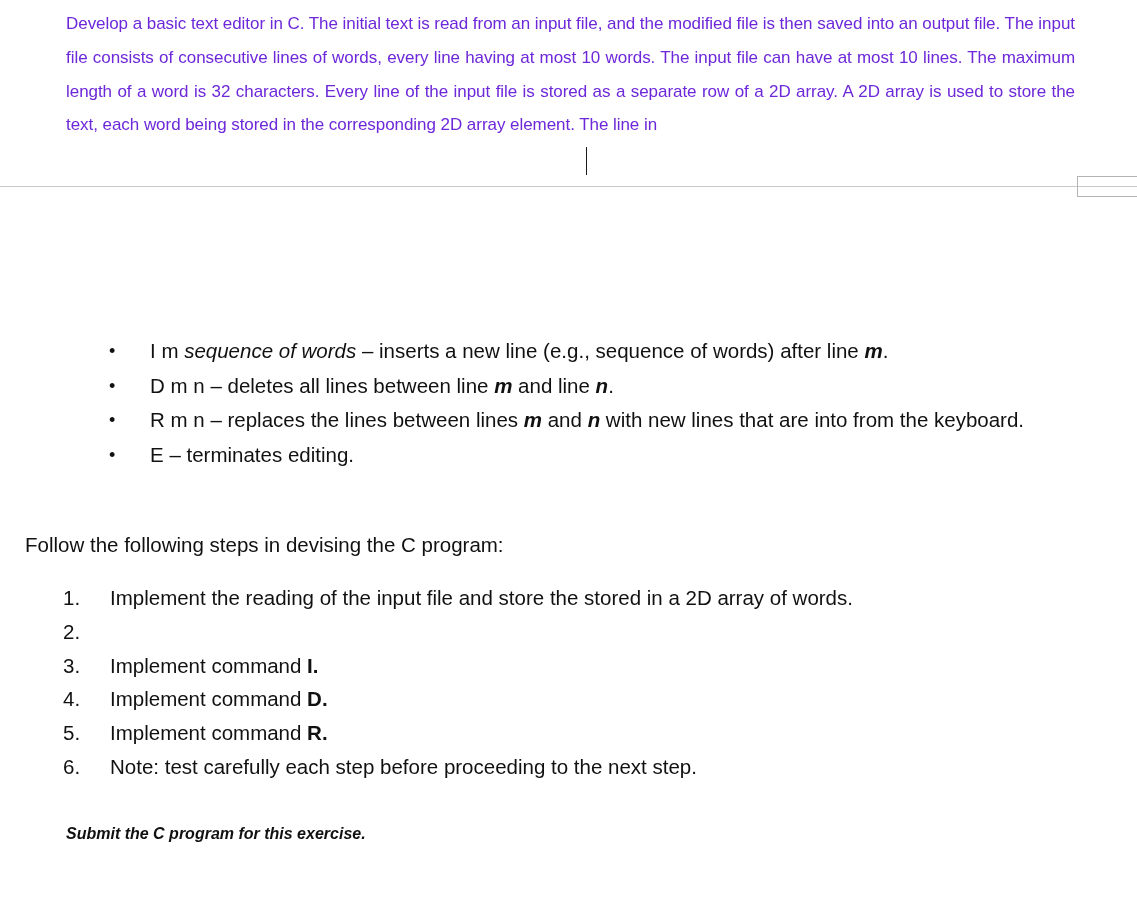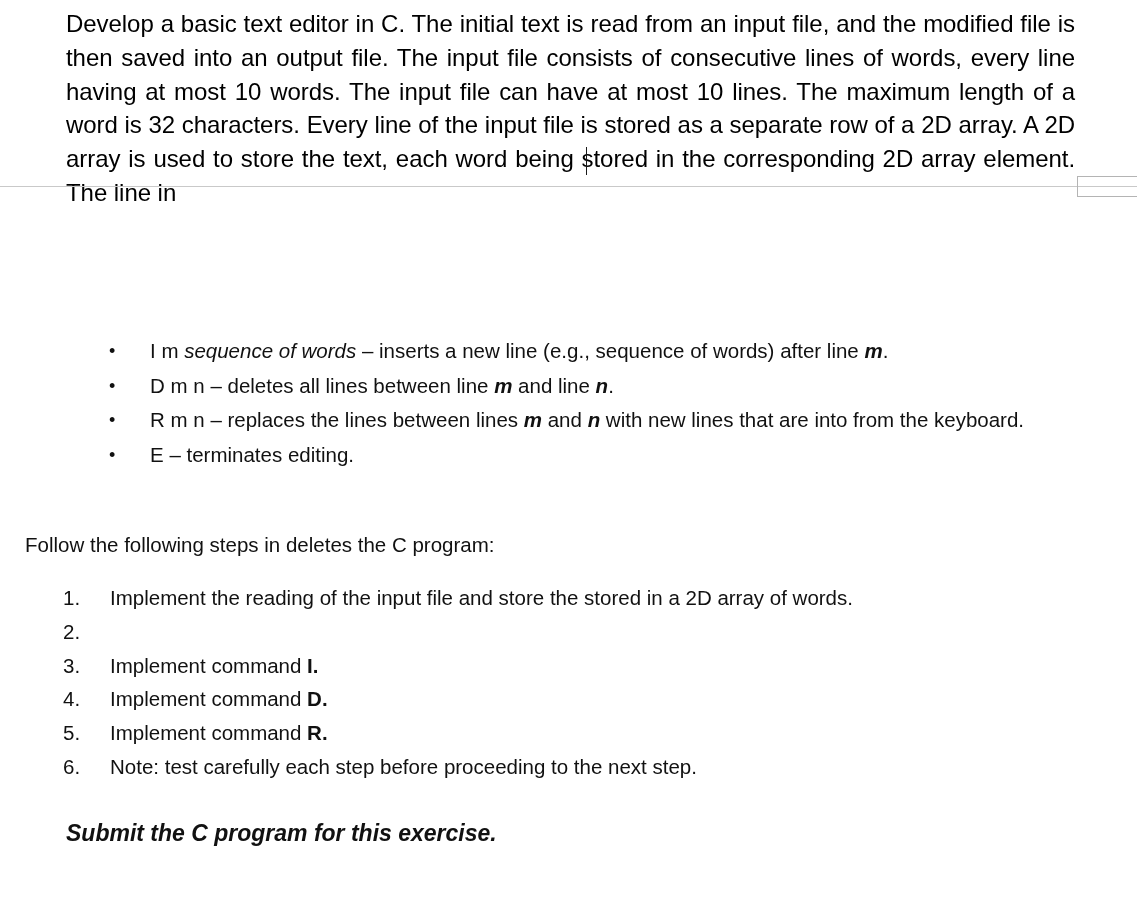--- a/index.html
+++ b/index.html
@@ -22,25 +22,25 @@
     position: absolute;
     left: 0;
     top: 0;
     width: 1137px;
     height: 906px;
   }
 
   
   .para {
     position: absolute;
-    font-size: 24px;
+    font-size: 17px;
     line-height: 33.8px;
     text-align: justify;
     text-justify: inter-word;
-    color: #000000;
+    color: #6d28d9;
     letter-spacing: -0.05px;
   }
   .para.last-line-left > :last-child { text-align: left; }
 
   
   #para-intro-a {
     left: 66px;
     top: 7px;
     width: 1009px;
   }
@@ -144,21 +144,21 @@
     line-height: 33.8px;
     text-align: left;
   }
   .step-row .cmd { font-weight: bold; }
 
   
   #line-submit {
     position: absolute;
     left: 66px;
     top: 817px;
-    font-size: 23px;
+    font-size: 16px;
     line-height: 33px;
     font-weight: bold;
     font-style: italic;
     color: #111111;
   }
 
   
   #text-caret {
     position: absolute;
     left: 586px;
@@ -199,21 +199,21 @@
       <span class="cmd">R m n</span><span> – replaces the lines between lines </span><span class="var">m</span><span> and </span><span class="var">n</span><span> with new lines that are into from the keyboard.</span>
     </div>
 
     <div class="bullet-row">
       <span class="dot">•</span>
       <span class="cmd">E</span><span> – terminates editing.</span>
     </div>
 
   </div>
 
-  <div id="line-follow">Follow the following steps in deletes the C program:</div>
+  <div id="line-follow">Follow the following steps in devising the C program:</div>
 
   <div id="steps-list">
 
     <div class="step-row">
       <span class="num">1.</span>
       <span>Implement the reading of the input file and store the stored in a 2D array of words.</span><span class="cmd"></span>
     </div>
 
     <div class="step-row">
       <span class="num">2.</span>

